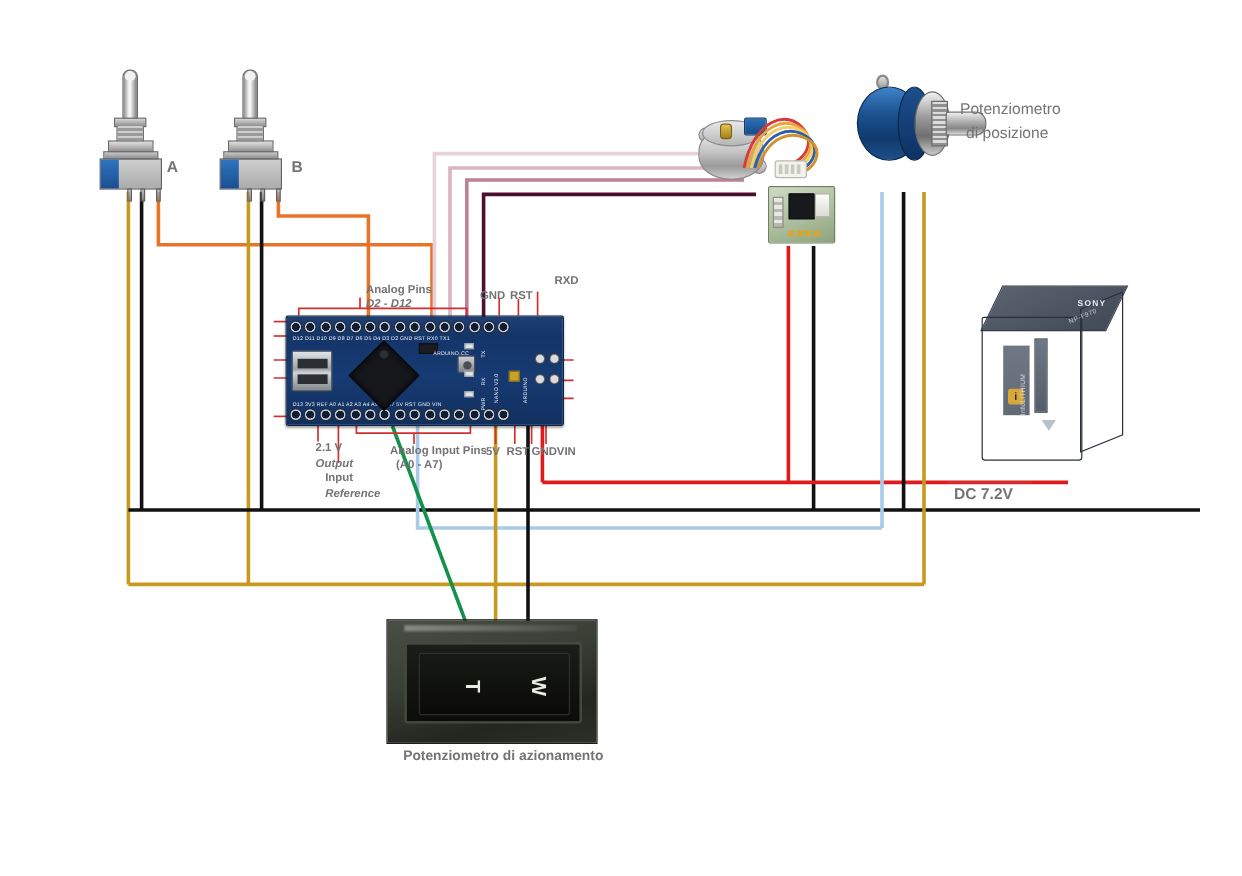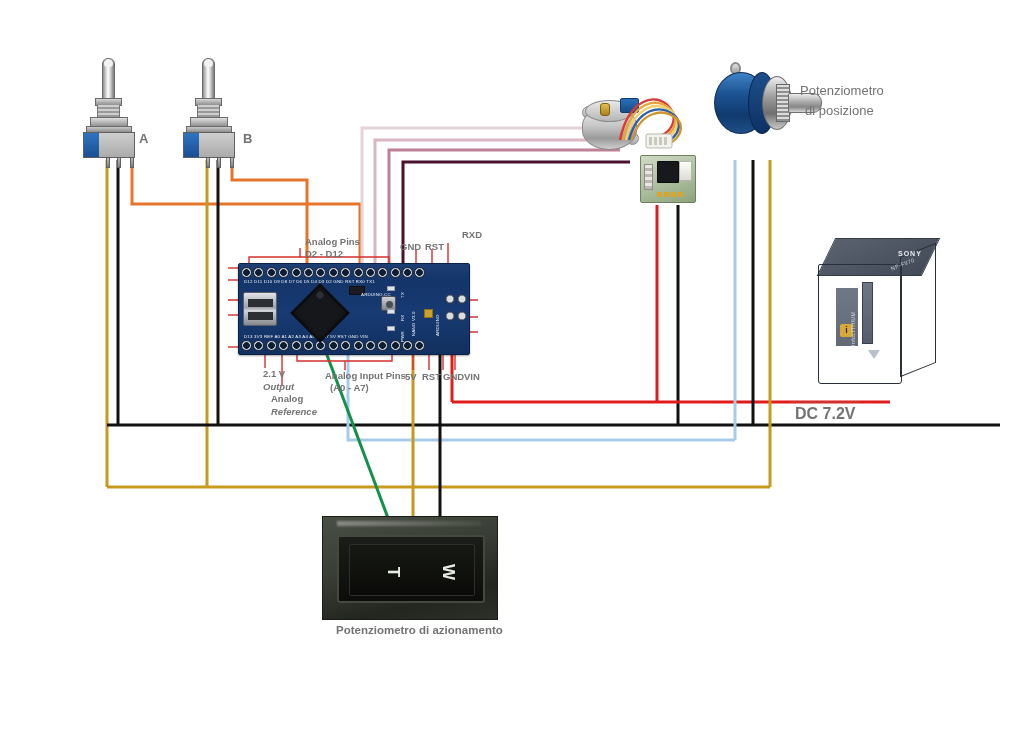--- a/index.html
+++ b/index.html
@@ -430,28 +430,28 @@
     <div class="silk silkv" style="left:161px;top:57px;">RX</div>
     <div class="silk silkv" style="left:161px;top:78px;">PWR</div>
     <div class="hole" style="left:206px;top:30px;"></div>
     <div class="hole" style="left:206px;top:47px;"></div>
     <div class="hole" style="left:218px;top:30px;"></div>
     <div class="hole" style="left:218px;top:47px;"></div>
     <div class="goldpad" style="left:185px;top:45px;"></div>
   </div>
 
   <div class="lbl lbl-bold" style="left:305px;top:236px;font-size:9.5px;">Analog Pins</div>
-  <div class="lbl lbl-bold" style="left:305px;top:248px;font-size:9.5px;">D2 - D12</div>
+  <div class="lbl lbl-bold" style="left:305px;top:248px;font-size:9.5px;font-style:italic;">D2 - D12</div>
   <div class="lbl lbl-bold" style="left:400px;top:241px;font-size:9.5px;">GND</div>
   <div class="lbl lbl-bold" style="left:425px;top:241px;font-size:9.5px;">RST</div>
   <div class="lbl lbl-bold" style="left:414px;top:229px;font-size:9.5px;margin-left:48px;">RXD</div>
 
   <div class="lbl lbl-bold" style="left:263px;top:368px;font-size:9.5px;">2.1 V</div>
   <div class="lbl lbl-bold" style="left:263px;top:381px;font-size:9.5px;font-style:italic;">Output</div>
-  <div class="lbl lbl-bold" style="left:271px;top:393px;font-size:9.5px;">Analog</div>
+  <div class="lbl lbl-bold" style="left:271px;top:393px;font-size:9.5px;">Input</div>
   <div class="lbl lbl-bold" style="left:271px;top:406px;font-size:9.5px;font-style:italic;">Reference</div>
   <div class="lbl lbl-bold" style="left:325px;top:370px;font-size:9.5px;">Analog Input Pins</div>
   <div class="lbl lbl-bold" style="left:330px;top:382px;font-size:9.5px;">(A0 - A7)</div>
 
   <div class="lbl lbl-bold" style="left:405px;top:371px;font-size:9.5px;">5V</div>
   <div class="lbl lbl-bold" style="left:422px;top:371px;font-size:9.5px;">RST</div>
   <div class="lbl lbl-bold" style="left:443px;top:371px;font-size:9.5px;">GND</div>
   <div class="lbl lbl-bold" style="left:464px;top:371px;font-size:9.5px;">VIN</div>
 
   <div class="comp stepper" style="left:582px;top:92px;">
@@ -501,21 +501,21 @@
     <div class="side"></div>
     <div class="front"></div>
     <div class="sticker"></div>
     <div class="slot"></div>
     <div class="badge">i</div>
     <div class="vtext" style="left:32px;top:108px;">InfoLITHIUM</div>
     <div class="tri"></div>
     <div class="brand" style="left:80px;top:12px;">SONY</div>
     <div class="model" style="left:72px;top:28px;">NP-F970</div>
   </div>
-  <div class="lbl lbl-bold" style="left:795px;top:404px;font-size:16px;">DC 7.2V</div>
+  <div class="lbl lbl-bold" style="left:795px;top:404px;font-size:13px;">DC 7.2V</div>
 
   <div class="comp rocker" style="left:322px;top:516px;">
     <div class="glint"></div>
     <div class="bezel">
       <div class="plate">
         <div class="mk" style="left:38px;top:17px;">T</div>
         <div class="mk" style="left:90px;top:17px;">W</div>
       </div>
     </div>
   </div>

